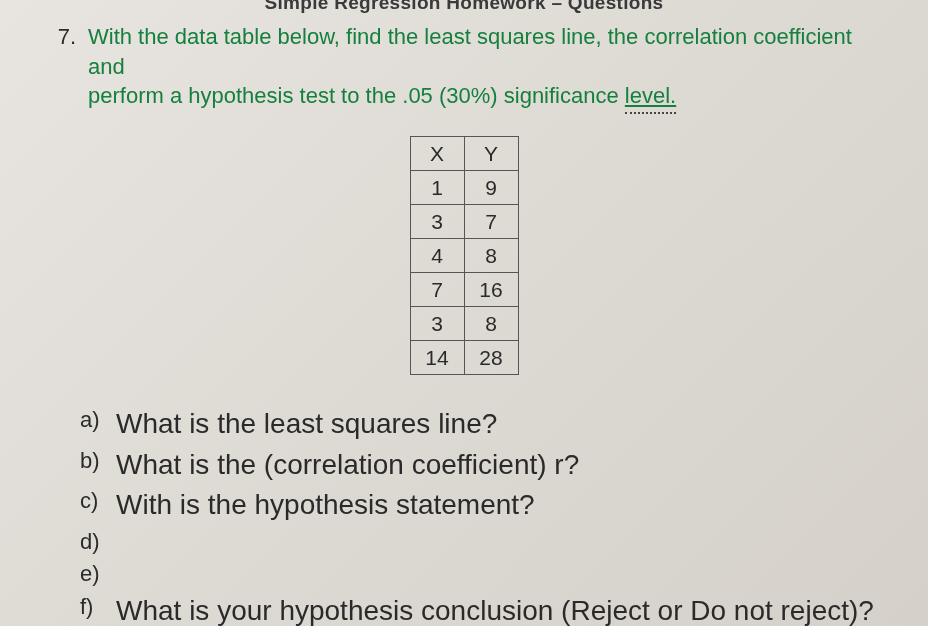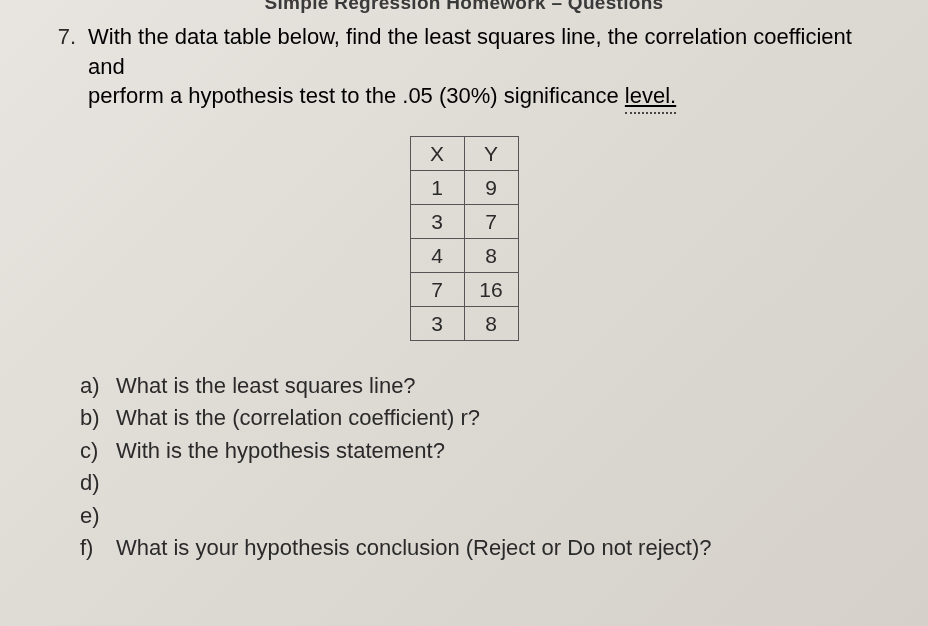--- a/index.html
+++ b/index.html
@@ -39,21 +39,21 @@
     }
     .question-number {
       font-size: 22px;
       color: #2a2a2a;
       min-width: 28px;
       text-align: right;
       line-height: 1.35;
     }
     .question-text {
       font-size: 22px;
-      color: #000000;
+      color: #15803d;
       line-height: 1.35;
       flex: 1;
     }
     .dotted-underline {
       border-bottom: 2px dotted #444;
       display: inline-block;
       padding-bottom: 1px;
       text-decoration: underline;
     }
     .data-table {
@@ -84,21 +84,21 @@
       gap: 10px;
       margin-bottom: 2px;
     }
     .part-label {
       font-size: 22px;
       color: #2a2a2a;
       min-width: 26px;
       line-height: 1.38;
     }
     .part-text {
-      font-size: 22px;
+      font-size: 28px;
       color: #2a2a2a;
       line-height: 1.38;
     }
   </style>
 </head>
 <body>
 
 <div class="page">
 
   <div class="header-fragment">Simple Regression Homework – Questions</div>
@@ -134,20 +134,24 @@
         <td>8</td>
       </tr>
       <tr>
         <td>7</td>
         <td>16</td>
       </tr>
       <tr>
         <td>3</td>
         <td>8</td>
       </tr>
+      <tr>
+        <td>14</td>
+        <td>28</td>
+      </tr>
     </tbody>
   </table>
 
   <div class="parts-list">
     <div class="part-row">
       <div class="part-label">a)</div>
       <div class="part-text">What is the least squares line?</div>
     </div>
     <div class="part-row">
       <div class="part-label">b)</div>

